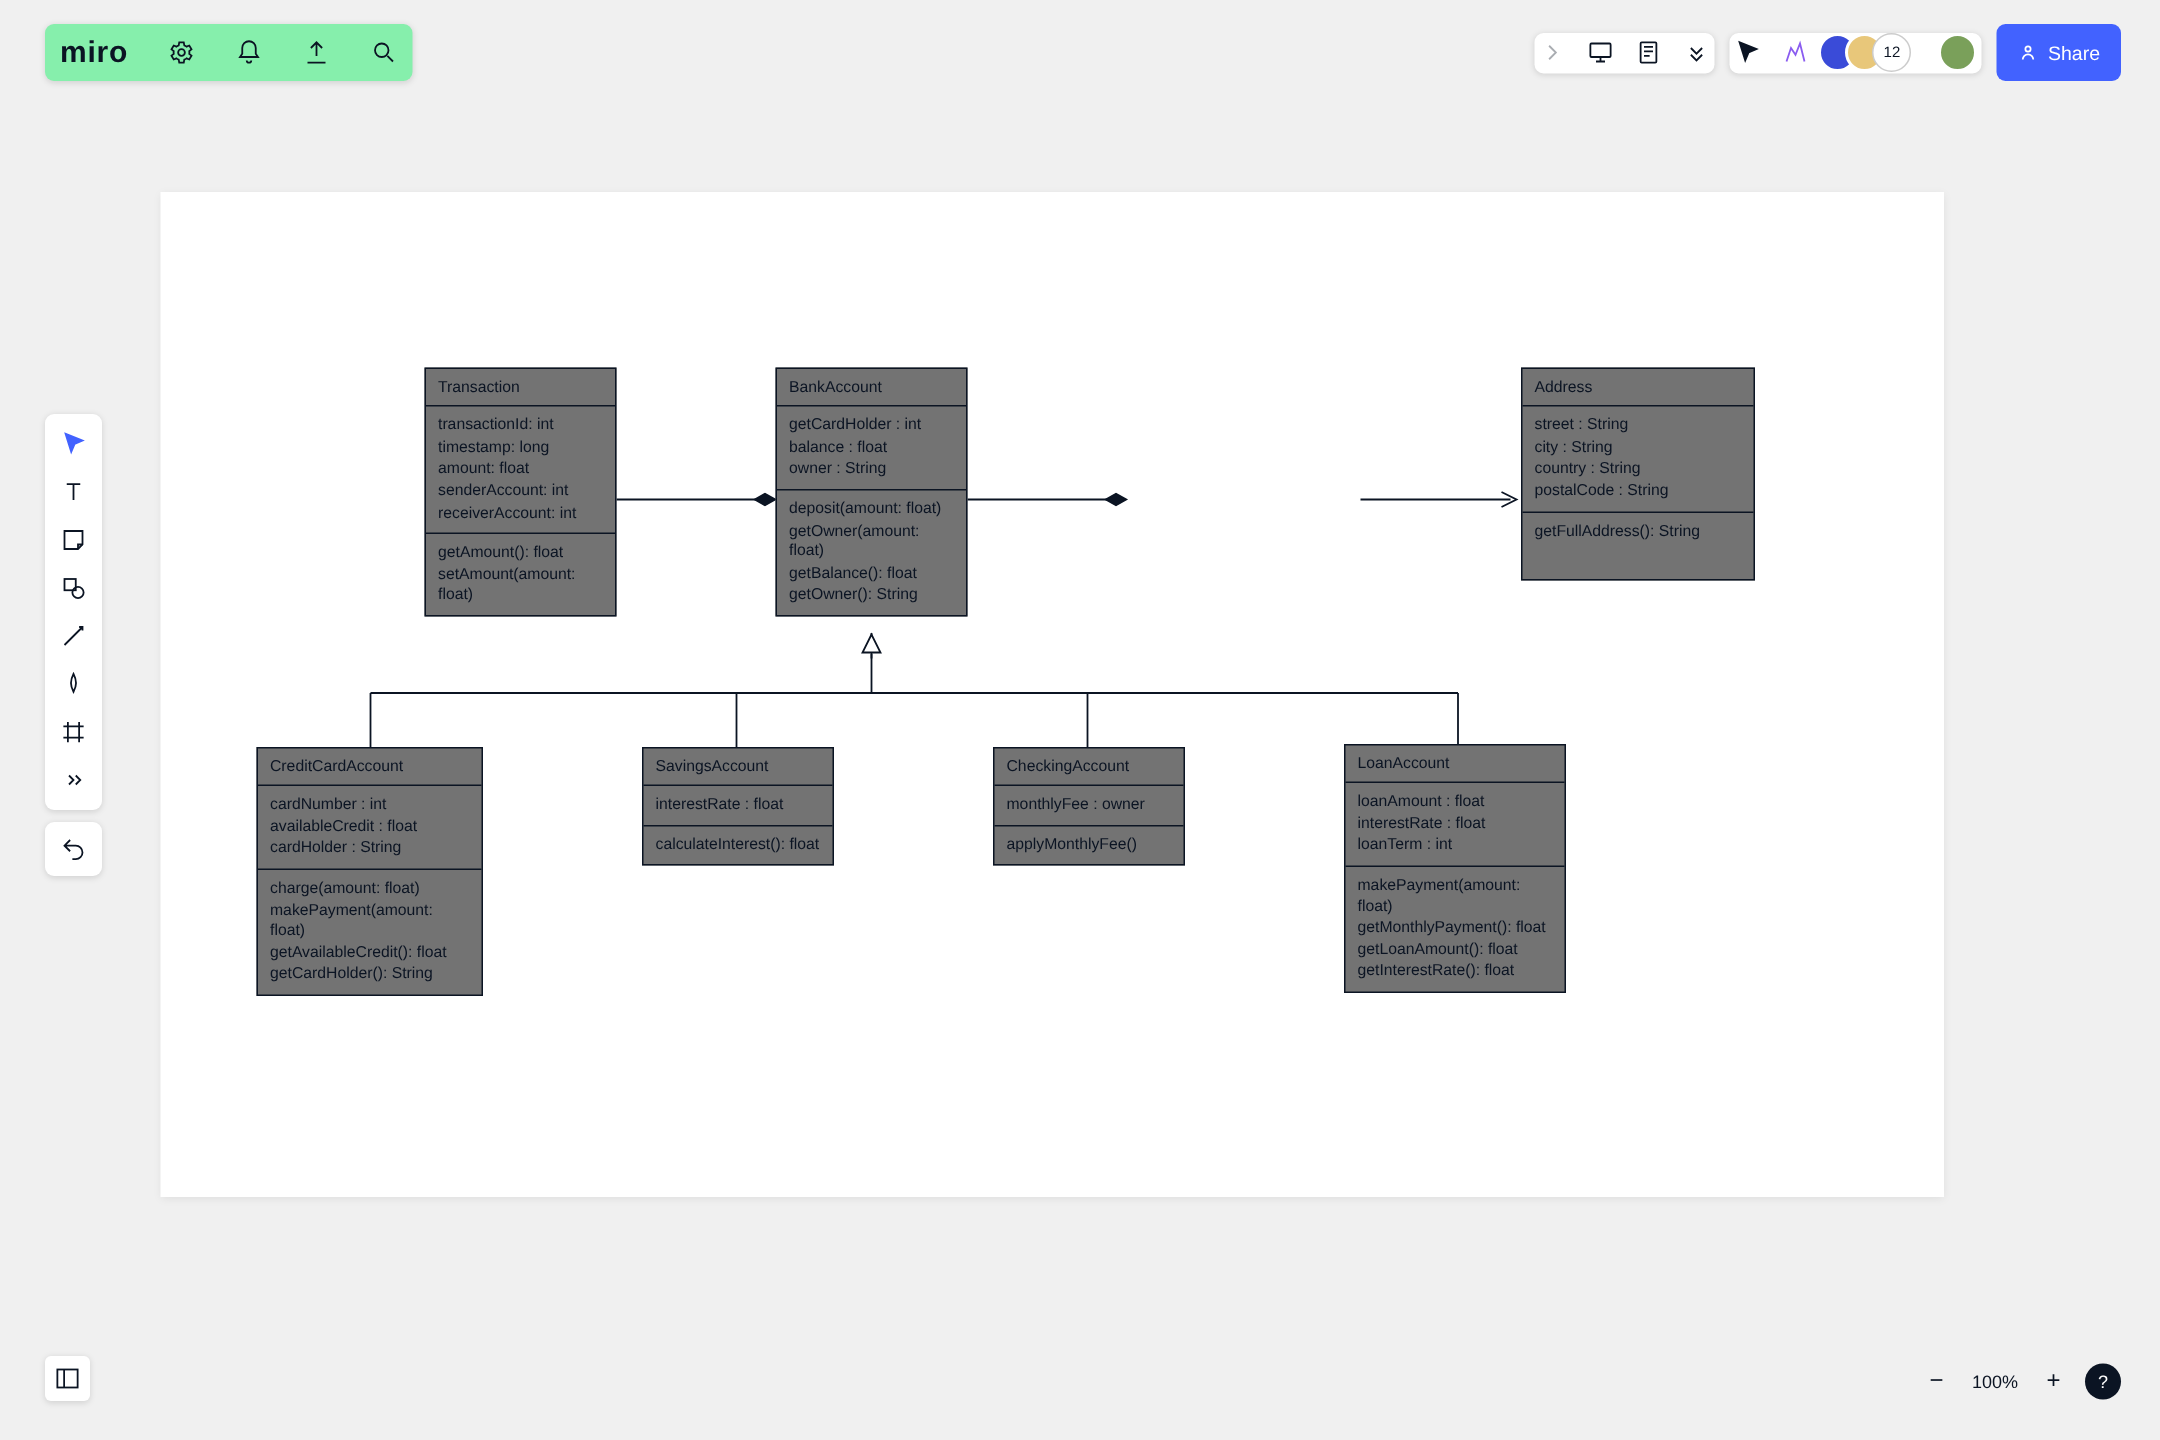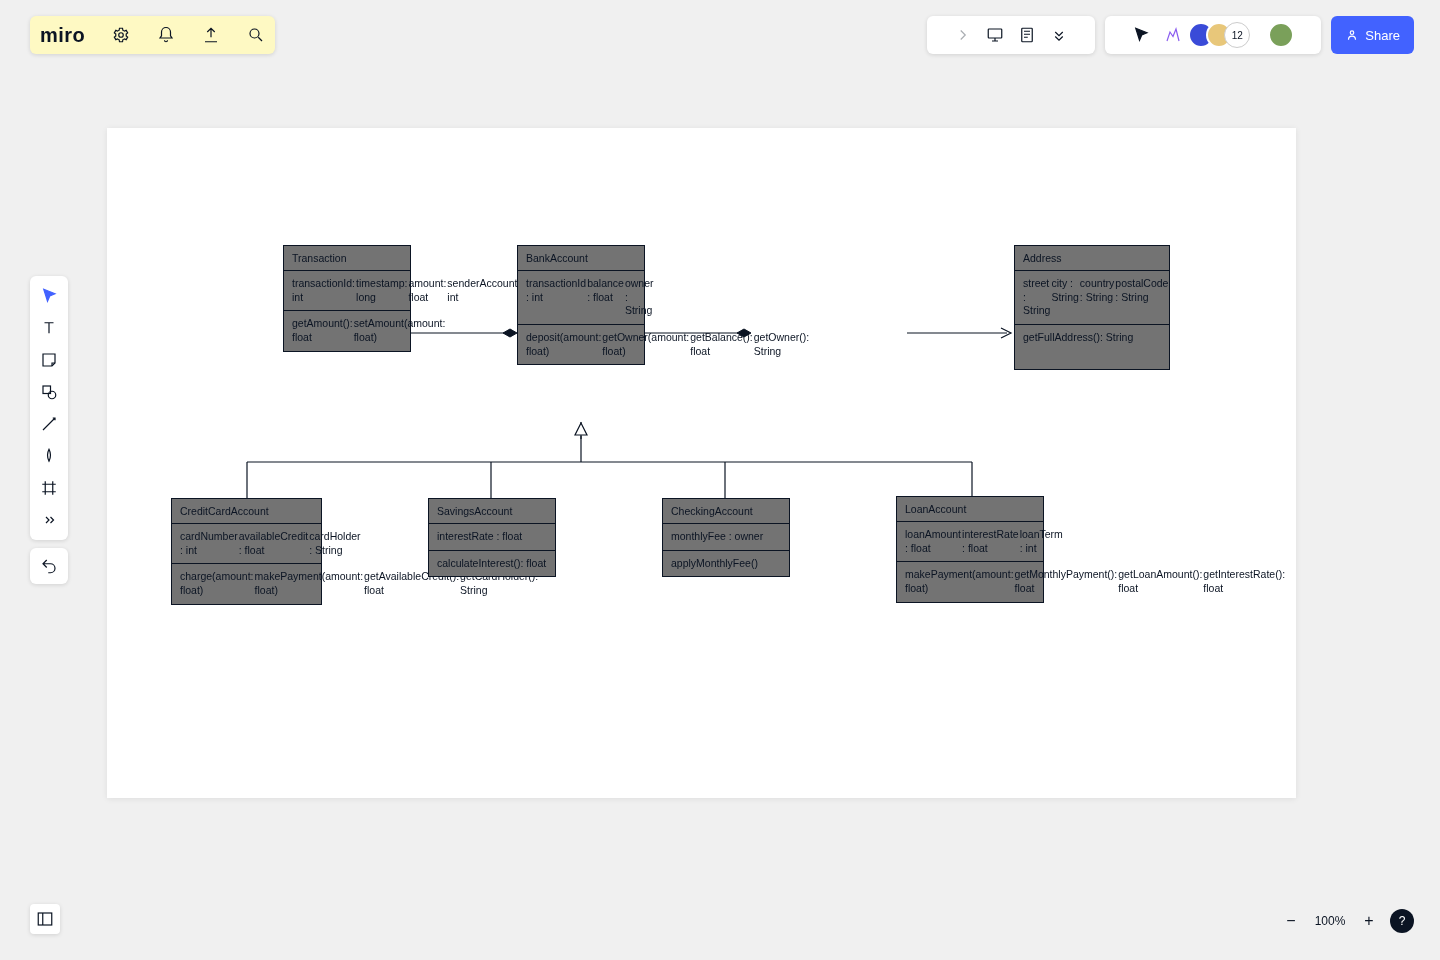--- a/index.html
+++ b/index.html
@@ -1,29 +1,29 @@
 <!DOCTYPE html>
 <html><head>
 <meta charset="utf-8">
 <style>
 *{box-sizing:border-box;margin:0;padding:0}
 body{font-family:-apple-system,BlinkMacSystemFont,"Segoe UI",Helvetica,Arial,sans-serif;
      background:#f0f0f0;width:1440px;height:960px;overflow:hidden;position:relative;color:#0b1423}
 
 
-.tl-bar{position:absolute;left:30px;top:16px;height:38px;background:#fef9c3;border-radius:6px;
+.tl-bar{position:absolute;left:30px;top:16px;height:38px;background:#86efac;border-radius:6px;
         box-shadow:0 1px 4px rgba(0,0,0,.13);display:flex;align-items:center;padding:0 10px;gap:27px}
 .logo{font-weight:800;letter-spacing:.5px;font-size:20px}
 .icn{width:18px;height:18px;display:flex;align-items:center;justify-content:center;cursor:pointer}
 .icn svg{width:18px;height:18px;stroke:#0b1423;fill:none;stroke-width:1.6}
 
 
 .tr-bar{position:absolute;right:26px;top:16px;display:flex;align-items:center;gap:10px}
-.box{height:38px;background:#fff;border-radius:6px;box-shadow:0 1px 4px rgba(0,0,0,.13);
-     display:flex;align-items:center;padding:0 27px;gap:14px}
+.box{height:27px;background:#fff;border-radius:6px;box-shadow:0 1px 4px rgba(0,0,0,.13);
+     display:flex;align-items:center;padding:0 3px;gap:14px}
 .avstack{display:flex;align-items:center}
 .av{width:26px;height:26px;border-radius:50%;margin-left:-8px;border:2px solid #fff;
     display:flex;align-items:center;justify-content:center;font-size:10px}
 .share{height:38px;background:#4262ff;color:#fff;border:none;border-radius:6px;
        padding:0 14px;display:flex;align-items:center;gap:6px;font-size:13px;font-weight:400;cursor:pointer}
 
 
 .ltool{position:absolute;left:30px;top:276px;background:#fff;border-radius:6px;
        box-shadow:0 1px 4px rgba(0,0,0,.13);width:38px;display:flex;flex-direction:column;
        align-items:center;gap:12px;padding:10px 0}
@@ -41,21 +41,21 @@
 .help{width:24px;height:24px;border-radius:50%;background:#0b1423;color:#fff;font-size:12px;
       display:flex;align-items:center;justify-content:center;cursor:pointer}
 
 
 .canvas{position:absolute;left:107px;top:128px;width:1189px;height:670px;background:#fff;
         box-shadow:0 1px 6px rgba(0,0,0,.08)}
 
 
 .cls{position:absolute;border:1.2px solid #0b1423;background:#737373;font-size:10.5px}
 .cls .hd{padding:6px 8px;border-bottom:1.2px solid #0b1423}
-.cls .sec{padding:6px 8px;border-bottom:1.2px solid #0b1423;display:flex;flex-direction:row;gap:1px}
+.cls .sec{padding:6px 8px;border-bottom:1.2px solid #0b1423;display:flex;flex-direction:column;gap:1px}
 .cls .sec:last-child{border-bottom:none}
 .cls .row{line-height:1.3}
 
 
 svg.rel{position:absolute;left:0;top:0;width:1189px;height:670px;pointer-events:none}
 svg.rel line,svg.rel polyline{stroke:#0b1423;stroke-width:1.2;fill:none}
 svg.rel polygon.hollow{fill:#fff;stroke:#0b1423;stroke-width:1.2}
 svg.rel polygon.solid{fill:#0b1423;stroke:#0b1423}
 </style>
 </head>
@@ -239,21 +239,21 @@
       </div>
     <div class="sec">
         <div class="row">getAmount(): float</div>
         <div class="row">setAmount(amount: float)</div>
       </div>
   </div>
 
   <div class="cls" style="left:410px;top:117px;width:128px">
     <div class="hd">BankAccount</div>
     <div class="sec">
-        <div class="row">transactionId : int</div>
+        <div class="row">getCardHolder : int</div>
         <div class="row">balance : float</div>
         <div class="row">owner : String</div>
       </div>
     <div class="sec">
         <div class="row">deposit(amount: float)</div>
         <div class="row">getOwner(amount: float)</div>
         <div class="row">getBalance(): float</div>
         <div class="row">getOwner(): String</div>
       </div>
   </div>

